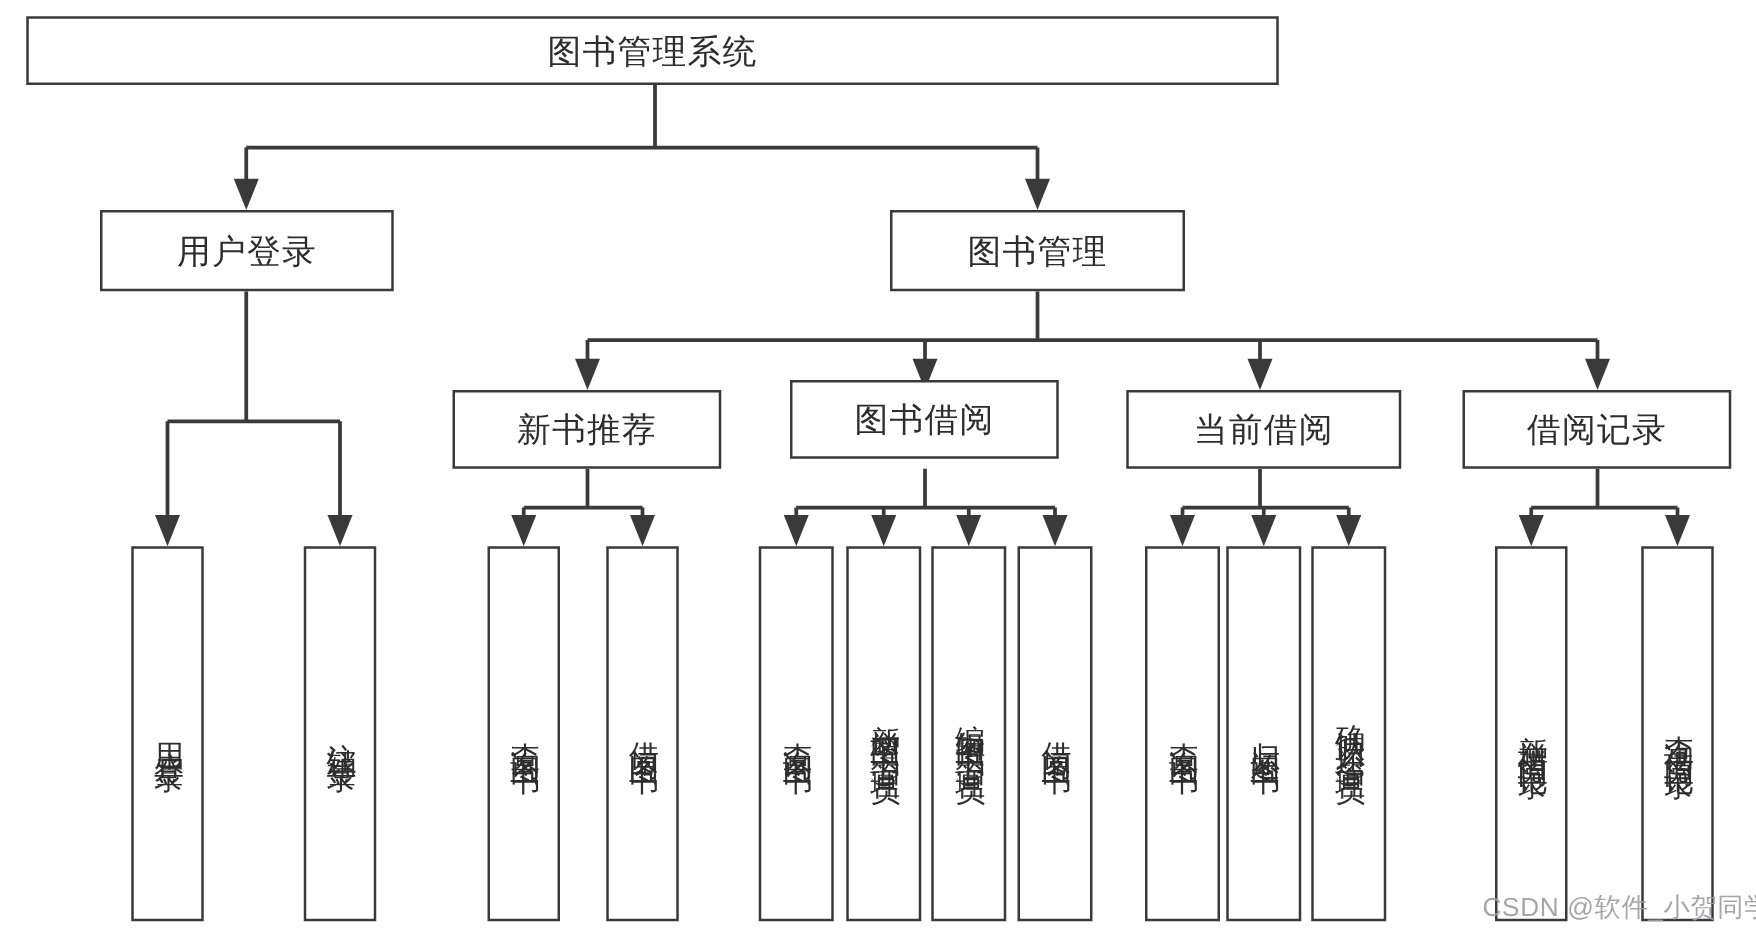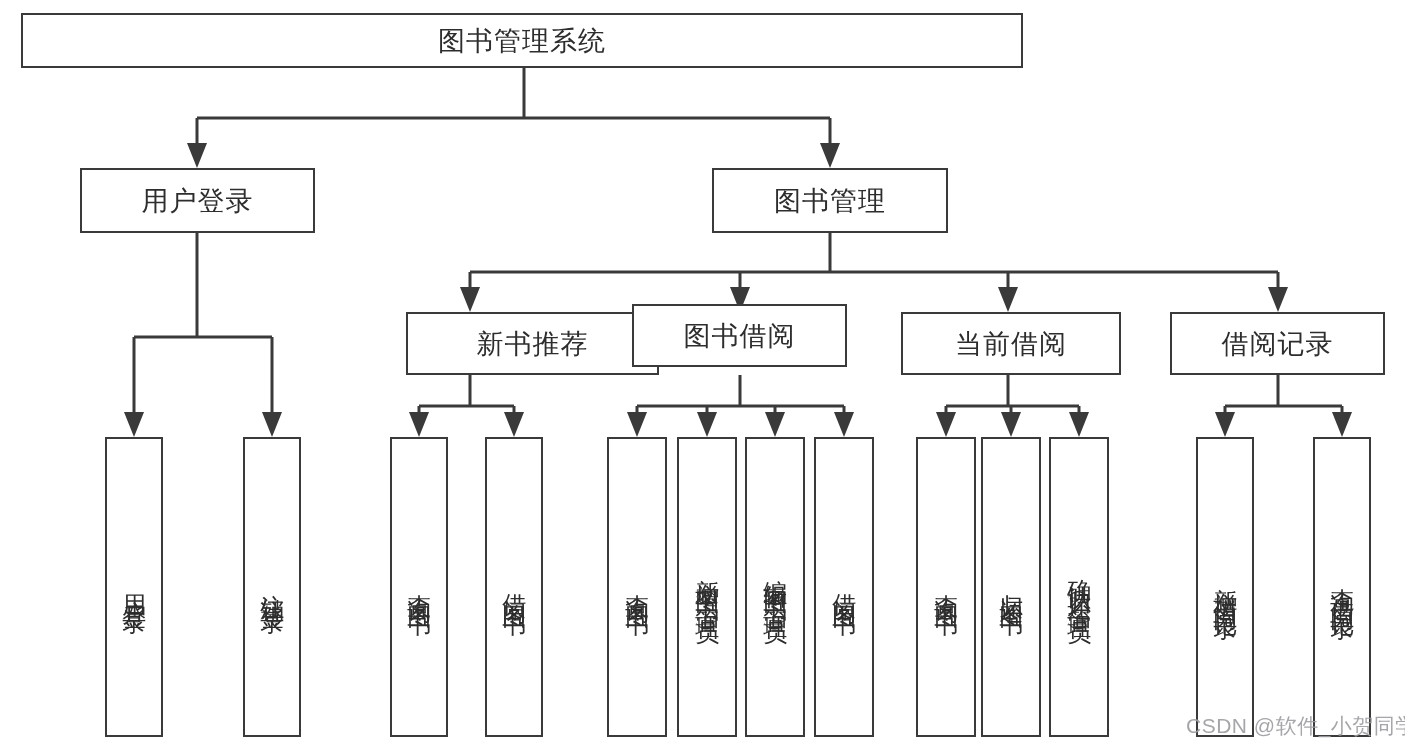--- a/index.html
+++ b/index.html
@@ -105,21 +105,21 @@
     <span>图书管理系统</span>
   </div>
 
   <div class="node h" style="left:80px; top:168px; width:235px; height:65px;">
     <span>用户登录</span>
   </div>
   <div class="node h" style="left:712px; top:168px; width:236px; height:65px;">
     <span>图书管理</span>
   </div>
 
-  <div class="node h" style="left:362px; top:312px; width:253px; height:63px;margin-left:44px;">
+  <div class="node h" style="left:362px; top:312px; width:215px; height:63px;">
     <span>新书推荐</span>
   </div>
   <div class="node h" style="left:632px; top:304px; width:215px; height:63px;">
     <span>图书借阅</span>
   </div>
   <div class="node h" style="left:901px; top:312px; width:220px; height:63px;">
     <span>当前借阅</span>
   </div>
   <div class="node h" style="left:1170px; top:312px; width:215px; height:63px;">
     <span>借阅记录</span>

